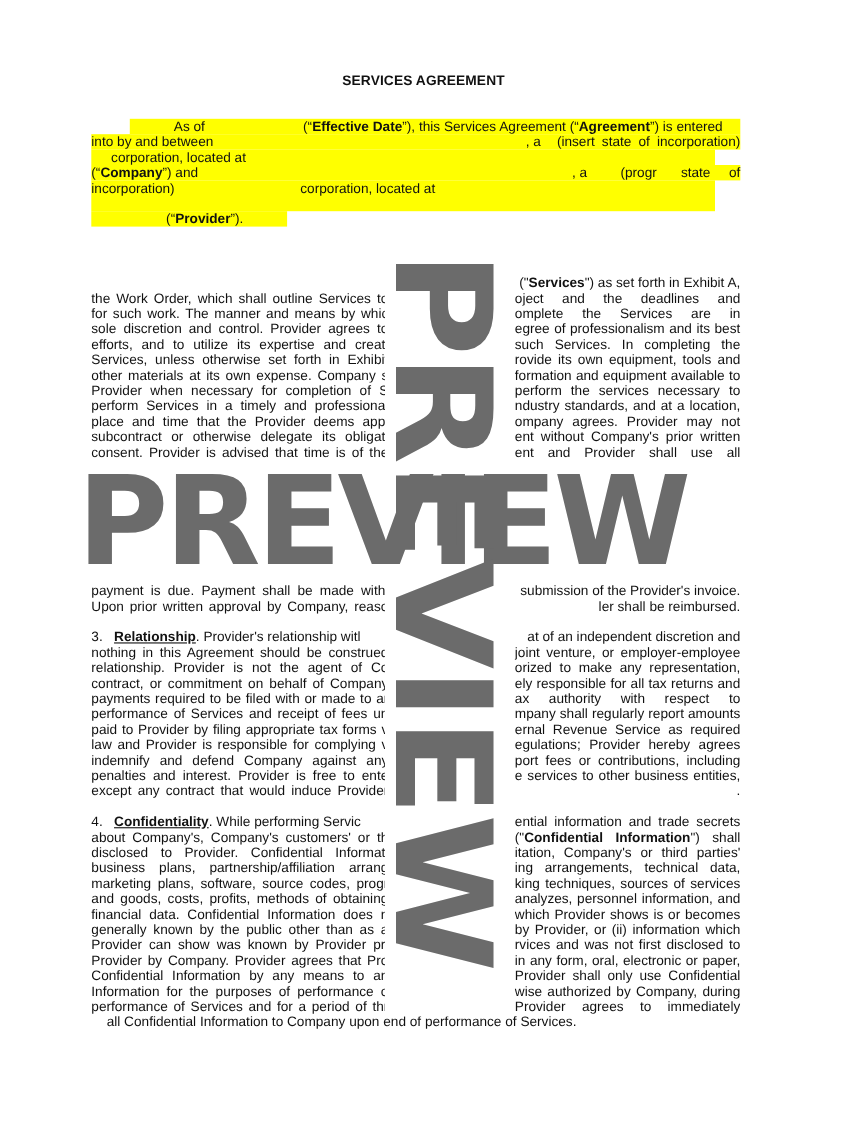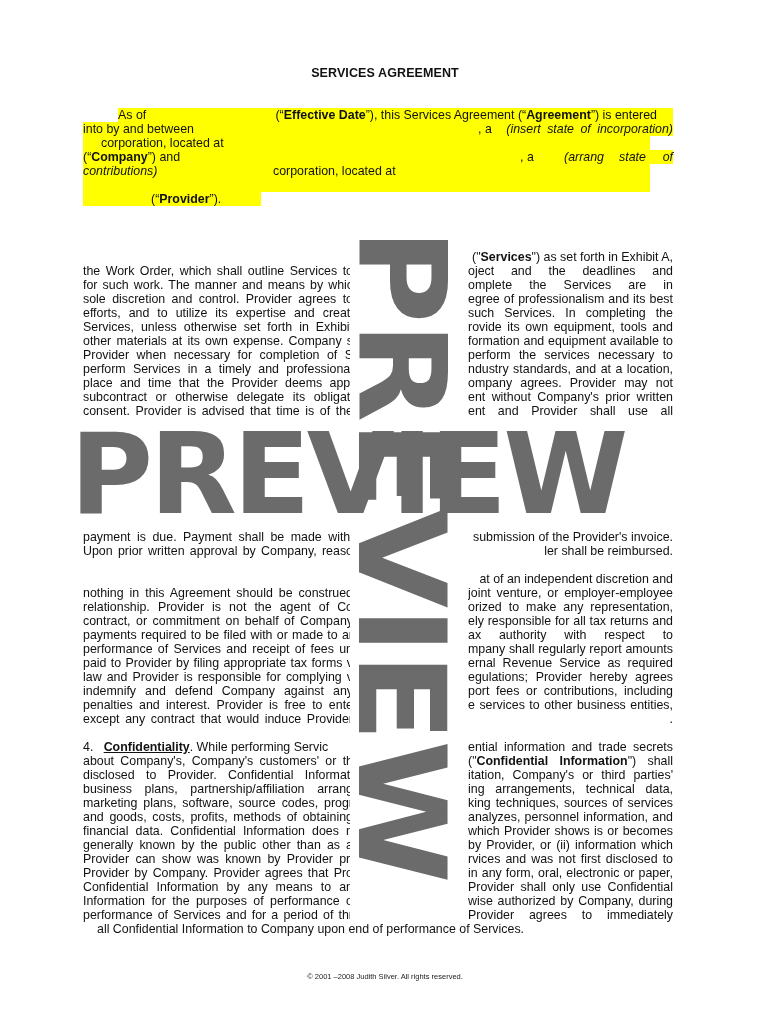--- a/index.html
+++ b/index.html
@@ -6,21 +6,21 @@
   body { width: 770px; height: 1024px; position: relative; overflow: hidden;
          font-family: "Liberation Sans", sans-serif; color: #111; }
   .page { position: absolute; left: 0; top: 0; width: 770px; height: 843px; background: #fff; }
   .title { position: absolute; top: 66px; left: 0; width: 770px; text-align: center;
            font-weight: bold; font-size: 12.5px; letter-spacing: 0.1px; }
   .hl { position: absolute; background: #ffff00; }
   .line { position: absolute; font-size: 12.4px; line-height: 14px; white-space: pre; height: 14px; }
   .frag { position: absolute; top: 0; white-space: nowrap; }
   b { font-weight: bold; }
   .u { text-decoration: underline; font-weight: bold; }
-  .it { font-style: italic; }
+  .it { }
   .mask { position: absolute; background: #fff; }
   .wm { position: absolute; color: #6b6b6b; font-family: "DejaVu Sans", sans-serif;
         font-weight: bold; line-height: 1; white-space: nowrap; }
   .footer { position: absolute; top: 972px; left: 0; width: 770px; text-align: center;
             font-size: 7.5px; color: #222; }
 </style>
 </head>
 <body>
 
 <div class="page">
@@ -28,44 +28,44 @@
   <div class="title">SERVICES AGREEMENT</div>
 
   <div class="hl" style="left:118px; top:108px; width:555px; height:14px;"></div>
   <div class="hl" style="left:83px; top:122px; width:590px; height:14px;"></div>
   <div class="hl" style="left:83px; top:136px; width:567px; height:14px;"></div>
   <div class="hl" style="left:83px; top:150px; width:590px; height:14px;"></div>
   <div class="hl" style="left:83px; top:164px; width:567px; height:28px;"></div>
   <div class="hl" style="left:83px; top:192px; width:178px; height:14px;"></div>
 
   <div class="line" style="left:118px; top:108px; width:555px;">
-    <span class="frag" style="left:0;">As of</span>
+    <span class="frag" style="left:0;padding-left:40px;">As of</span>
     <span class="frag" style="right:16px;"><span>(“</span><b>Effective Date</b><span>”), this Services Agreement (“</span><b>Agreement</b><span>”) is entered</span></span>
   </div>
 
   <div class="line" style="left:83px; top:122px; width:590px;">
     <span class="frag" style="left:0;">into by and between</span>
     <span class="frag" style="left:395px;">, a</span>
     <span class="frag it" style="right:0; word-spacing:3px;">(insert state of incorporation)</span>
   </div>
 
   <div class="line" style="left:101px; top:136px; width:400px;">
     <span class="frag" style="left:0;">corporation, located at</span>
   </div>
 
   <div class="line" style="left:83px; top:150px; width:590px;">
     <span class="frag" style="left:0;"><span>(“</span><b>Company</b><span>”) and</span></span>
     <span class="frag" style="left:437px;">, a</span>
-    <span class="frag it" style="left:481px;">(arrang</span>
+    <span class="frag it" style="left:481px;">(progr</span>
     <span class="frag it" style="left:536px;">state</span>
     <span class="frag it" style="right:0;">of</span>
   </div>
 
   <div class="line" style="left:83px; top:164px; width:590px;">
-    <span class="frag it" style="left:0;">contributions)</span>
+    <span class="frag it" style="left:0;">incorporation)</span>
     <span class="frag" style="left:190px;">corporation, located at</span>
   </div>
 
   <div class="line" style="left:151px; top:192px; width:200px;">
     <span class="frag" style="left:0;"><span>(“</span><b>Provider</b><span>”).</span></span>
   </div>
 
 
   <div id="s1">
       <div class="line" style="left: 83px; top: 250px; width: 590px;"><span class="frag" style="right: 0px;">("<b>Services</b>") as set forth in Exhibit A,</span></div>
@@ -81,21 +81,21 @@
       <div class="line" style="left: 83px; top: 390px; width: 590px;"><span class="frag" style="left: 0px; width: 270px; text-align: justify; text-align-last: justify; white-space: normal; overflow: hidden; height: 14px;">subcontract or otherwise delegate its obligati</span><span class="frag" style="right: 0px; width: 205px; text-align: justify; text-align-last: justify; white-space: normal; overflow: hidden; height: 14px;">ent without Company's prior written</span></div>
       <div class="line" style="left: 83px; top: 404px; width: 590px;"><span class="frag" style="left: 0px; width: 270px; text-align: justify; text-align-last: justify; white-space: normal; overflow: hidden; height: 14px;">consent.  Provider is advised that time is of the</span><span class="frag" style="right: 0px; width: 205px; text-align: justify; text-align-last: justify; white-space: normal; overflow: hidden; height: 14px;">ent and Provider shall use all possible</span></div>
     </div>
 
   <div id="s2">
       <div class="line" style="left: 83px; top: 530px; width: 590px;"><span class="frag" style="left: 0px; width: 270px; text-align: justify; text-align-last: justify; white-space: normal; overflow: hidden; height: 14px;">payment is due.  Payment shall be made withi</span><span class="frag" style="right: 0px;">submission of the Provider's invoice.</span></div>
       <div class="line" style="left: 83px; top: 544px; width: 590px;"><span class="frag" style="left: 0px; width: 270px; text-align: justify; text-align-last: justify; white-space: normal; overflow: hidden; height: 14px;">Upon prior written approval by Company, reaso</span><span class="frag" style="right: 0px;">ler shall be reimbursed.</span></div>
     </div>
 
   <div id="s3">
-      <div class="line" style="left: 83px; top: 572px; width: 590px;"><span class="frag" style="right: 0px;">at of an independent discretion and</span></div>
+      <div class="line" style="left: 83px; top: 572px; width: 590px;"><span class="frag" style="left: 0px;">3.&nbsp;&nbsp;&nbsp;<span class="u">Relationship</span>.  Provider's relationship witl</span><span class="frag" style="right: 0px;">at of an independent discretion and</span></div>
       <div class="line" style="left: 83px; top: 586px; width: 590px;"><span class="frag" style="left: 0px; width: 270px; text-align: justify; text-align-last: justify; white-space: normal; overflow: hidden; height: 14px;">nothing in this Agreement should be construed</span><span class="frag" style="right: 0px; width: 205px; text-align: justify; text-align-last: justify; white-space: normal; overflow: hidden; height: 14px;">joint venture, or employer-employee</span></div>
       <div class="line" style="left: 83px; top: 600px; width: 590px;"><span class="frag" style="left: 0px; width: 270px; text-align: justify; text-align-last: justify; white-space: normal; overflow: hidden; height: 14px;">relationship.  Provider is not the agent of Co</span><span class="frag" style="right: 0px; width: 205px; text-align: justify; text-align-last: justify; white-space: normal; overflow: hidden; height: 14px;">orized to make any representation,</span></div>
       <div class="line" style="left: 83px; top: 614px; width: 590px;"><span class="frag" style="left: 0px; width: 270px; text-align: justify; text-align-last: justify; white-space: normal; overflow: hidden; height: 14px;">contract, or commitment on behalf of Company</span><span class="frag" style="right: 0px; width: 205px; text-align: justify; text-align-last: justify; white-space: normal; overflow: hidden; height: 14px;">ely responsible for all tax returns and</span></div>
       <div class="line" style="left: 83px; top: 628px; width: 590px;"><span class="frag" style="left: 0px; width: 270px; text-align: justify; text-align-last: justify; white-space: normal; overflow: hidden; height: 14px;">payments required to be filed with or made to ar</span><span class="frag" style="right: 0px; width: 205px; text-align: justify; text-align-last: justify; white-space: normal; overflow: hidden; height: 14px;">ax authority with respect to Provider's</span></div>
       <div class="line" style="left: 83px; top: 642px; width: 590px;"><span class="frag" style="left: 0px; width: 270px; text-align: justify; text-align-last: justify; white-space: normal; overflow: hidden; height: 14px;">performance of Services and receipt of fees un</span><span class="frag" style="right: 0px; width: 205px; text-align: justify; text-align-last: justify; white-space: normal; overflow: hidden; height: 14px;">mpany shall regularly report amounts</span></div>
       <div class="line" style="left: 83px; top: 656px; width: 590px;"><span class="frag" style="left: 0px; width: 270px; text-align: justify; text-align-last: justify; white-space: normal; overflow: hidden; height: 14px;">paid to Provider by filing appropriate tax forms v</span><span class="frag" style="right: 0px; width: 205px; text-align: justify; text-align-last: justify; white-space: normal; overflow: hidden; height: 14px;">ernal Revenue Service as required by</span></div>
       <div class="line" style="left: 83px; top: 670px; width: 590px;"><span class="frag" style="left: 0px; width: 270px; text-align: justify; text-align-last: justify; white-space: normal; overflow: hidden; height: 14px;">law and Provider is responsible for complying v</span><span class="frag" style="right: 0px; width: 205px; text-align: justify; text-align-last: justify; white-space: normal; overflow: hidden; height: 14px;">egulations; Provider hereby agrees to</span></div>
       <div class="line" style="left: 83px; top: 684px; width: 590px;"><span class="frag" style="left: 0px; width: 270px; text-align: justify; text-align-last: justify; white-space: normal; overflow: hidden; height: 14px;">indemnify and defend Company against any</span><span class="frag" style="right: 0px; width: 205px; text-align: justify; text-align-last: justify; white-space: normal; overflow: hidden; height: 14px;">port fees or contributions, including</span></div>
       <div class="line" style="left: 83px; top: 698px; width: 590px;"><span class="frag" style="left: 0px; width: 270px; text-align: justify; text-align-last: justify; white-space: normal; overflow: hidden; height: 14px;">penalties and interest.  Provider is free to ente</span><span class="frag" style="right: 0px; width: 205px; text-align: justify; text-align-last: justify; white-space: normal; overflow: hidden; height: 14px;">e services to other business entities,</span></div>
       <div class="line" style="left: 83px; top: 712px; width: 590px;"><span class="frag" style="left: 0px; width: 270px; text-align: justify; text-align-last: justify; white-space: normal; overflow: hidden; height: 14px;">except any contract that would induce Provider</span><span class="frag" style="right: 0px;">.</span></div>
@@ -118,14 +118,13 @@
       <div class="line" style="left: 97px; top: 922px; width: 590px;"><span class="frag" style="left: 0px;">all Confidential Information to Company upon end of performance of Services.</span></div>
     </div>
 
   <div class="mask" style="left:60px; top:416px; width:640px; height:108px;"></div>
   <div class="mask" style="left:350px; top:232px; width:114px; height:692px;"></div>
 
   <div class="wm" style="left:70px; top:418px; font-size:122px; letter-spacing:-4px; transform: scaleX(0.93) scaleY(0.92); transform-origin:left top;">PREVIEW</div>
 
   <div class="wm" style="left:462px; top:228px; font-size:128px; letter-spacing:-2px; transform: rotate(90deg) scaleX(1.02) scaleY(0.95); transform-origin:left top;">PREVIEW</div>
 
-  <div class="footer">© 2001 –2008 Judith Silver.  All rights reserved.</div>
 </div>
 
 </body></html>

